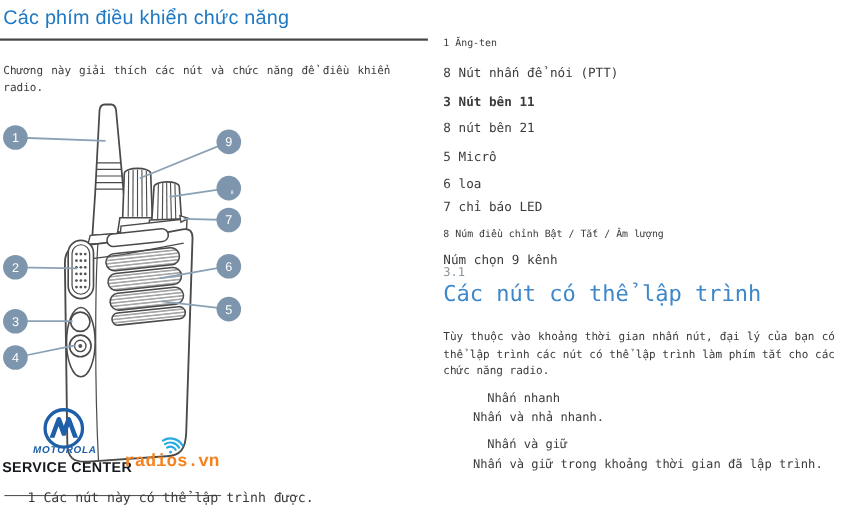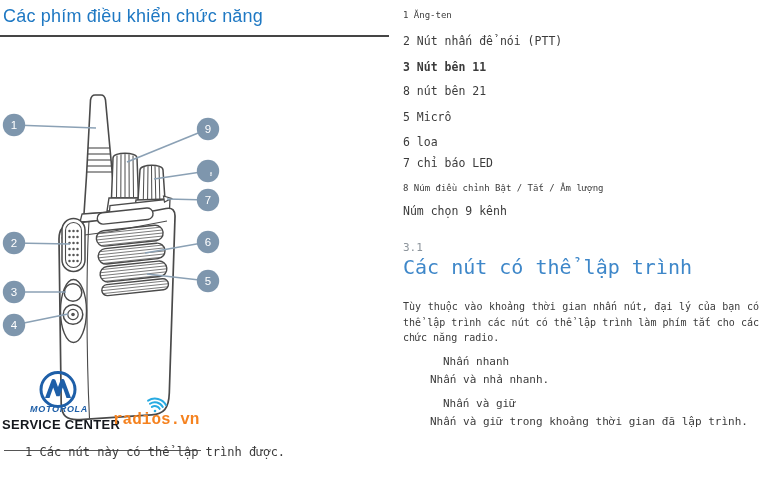--- a/index.html
+++ b/index.html
@@ -22,36 +22,37 @@
   .brand-name{left:26px;top:404px;width:62px;text-align:right;
               font-family:"Liberation Sans",sans-serif;font-size:9px;font-weight:bold;
               font-style:italic;letter-spacing:.7px;color:#1e5fa8;}
   .brand-sub{left:2px;top:417px;font-family:"Liberation Sans",sans-serif;font-size:13px;
              font-weight:bold;letter-spacing:.3px;color:#15181d;white-space:nowrap;}
   .brand-site{left:113px;top:411px;font-family:Liberation Mono, monospace;font-size:16px;
               font-weight:bold;color:#f5821f;white-space:nowrap;}
 
   
   .rightcol{left:403px;top:0;width:362px;height:477px;}
-  .part{position:absolute;left:0;font-size:11.5px;white-space:nowrap;}
+  .part{position:absolute;left:0;font-size:11.5px;white-space:nowrap;margin-top:25px;}
   .part.small{font-size:9px;}
   .sec-num{position:absolute;left:0;top:241px;font-size:11px;color:#8d959c;}
   .sec-title{position:absolute;left:0;top:255px;font-size:20px;color:#3e87c9;white-space:nowrap;}
   .sec-body{position:absolute;left:0;top:299px;width:356px;font-size:10px;line-height:15.5px;
             text-align:justify;}
   .term{position:absolute;left:0;font-size:11px;white-space:nowrap;margin-left:40px;}
   .term-def{position:absolute;left:27px;font-size:11px;white-space:nowrap;}
 </style>
 </head>
 <body>
 
 <div class="page">
 
   <div class="abs doc-title">Các phím điều khiển chức năng</div>
   <div class="abs title-rule"></div>
+  <div class="abs intro">Chương này giải thích các nút và chức năng để điều khiển radio.</div>
 
   <svg class="abs diagram" width="230" height="345" viewBox="0 0 230 345">
     <defs>
       <pattern id="hatch" width="4" height="3" patternUnits="userSpaceOnUse">
         <line x1="0" y1="1.5" x2="4" y2="1.5" stroke="#6b6b6b" stroke-width="0.9"></line>
       </pattern>
     </defs>
 
     <g stroke="#4a4a4a" fill="#fff">
       <path d="M 95,7 C 92,7 91,9 90.5,12 L 86.5,88 L 84,126 L 116,124 L 112.5,88 L 105.5,12 C 105,9 104,7 101,7 Z" stroke-width="1.6"></path>
@@ -207,21 +208,21 @@
       <path d="M -6.6,-5.8 A 9,9 0 0 1 6.6,-5.8"></path>
       <path d="M -9.2,-8.4 A 12.6,12.6 0 0 1 9.2,-8.4"></path>
     </g>
   </svg>
 
   <div class="abs footnote-rule"></div>
   <div class="abs footnote">1 Các nút này có thể lập trình được.</div>
 
   <div class="abs rightcol">
     <div class="part small" style="top:10px;">1 Ăng-ten</div>
-    <div class="part" style="top:34px;">2 Nút nhấn để nói (PTT)</div>
+    <div class="part" style="top:34px;">8 Nút nhấn để nói (PTT)</div>
     <div class="part" style="top:60px;font-weight:bold;">3 Nút bên 11</div>
     <div class="part" style="top:84px;">8 nút bên 21</div>
     <div class="part" style="top:110px;">5 Micrô</div>
     <div class="part" style="top:135px;">6 loa</div>
     <div class="part" style="top:156px;">7 chỉ báo LED</div>
     <div class="part small" style="top:183px;">8 Núm điều chỉnh Bật / Tắt / Âm lượng</div>
     <div class="part" style="top:204px;">Núm chọn 9 kênh</div>
 
     <div class="sec-num">3.1</div>
     <div class="sec-title">Các nút có thể lập trình</div>

